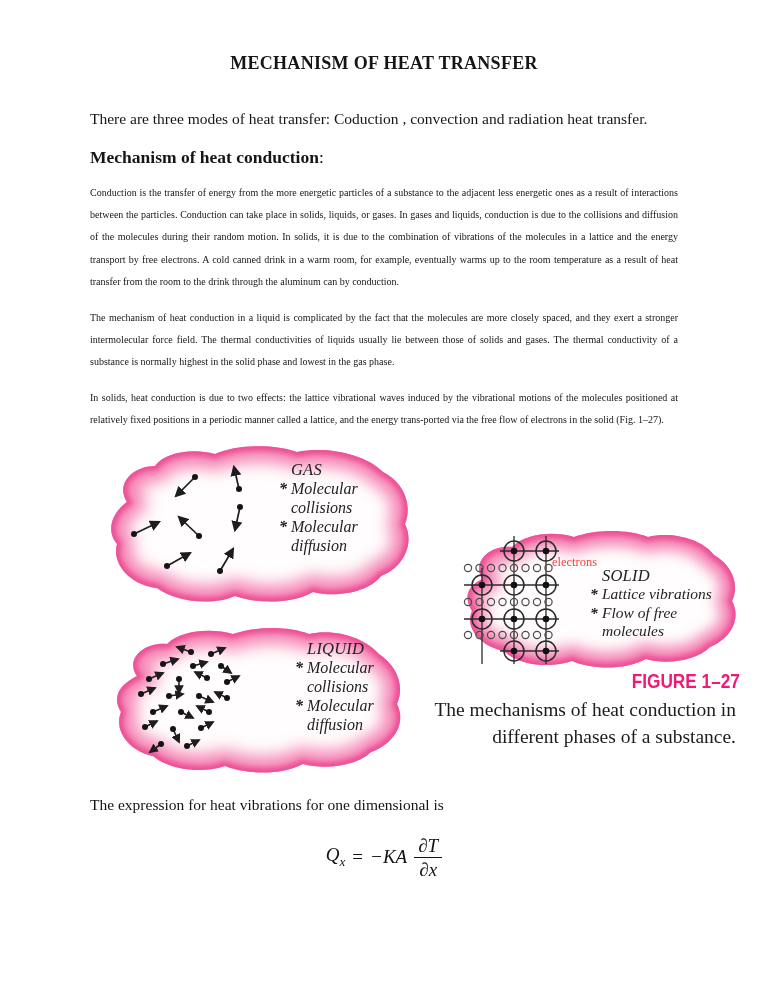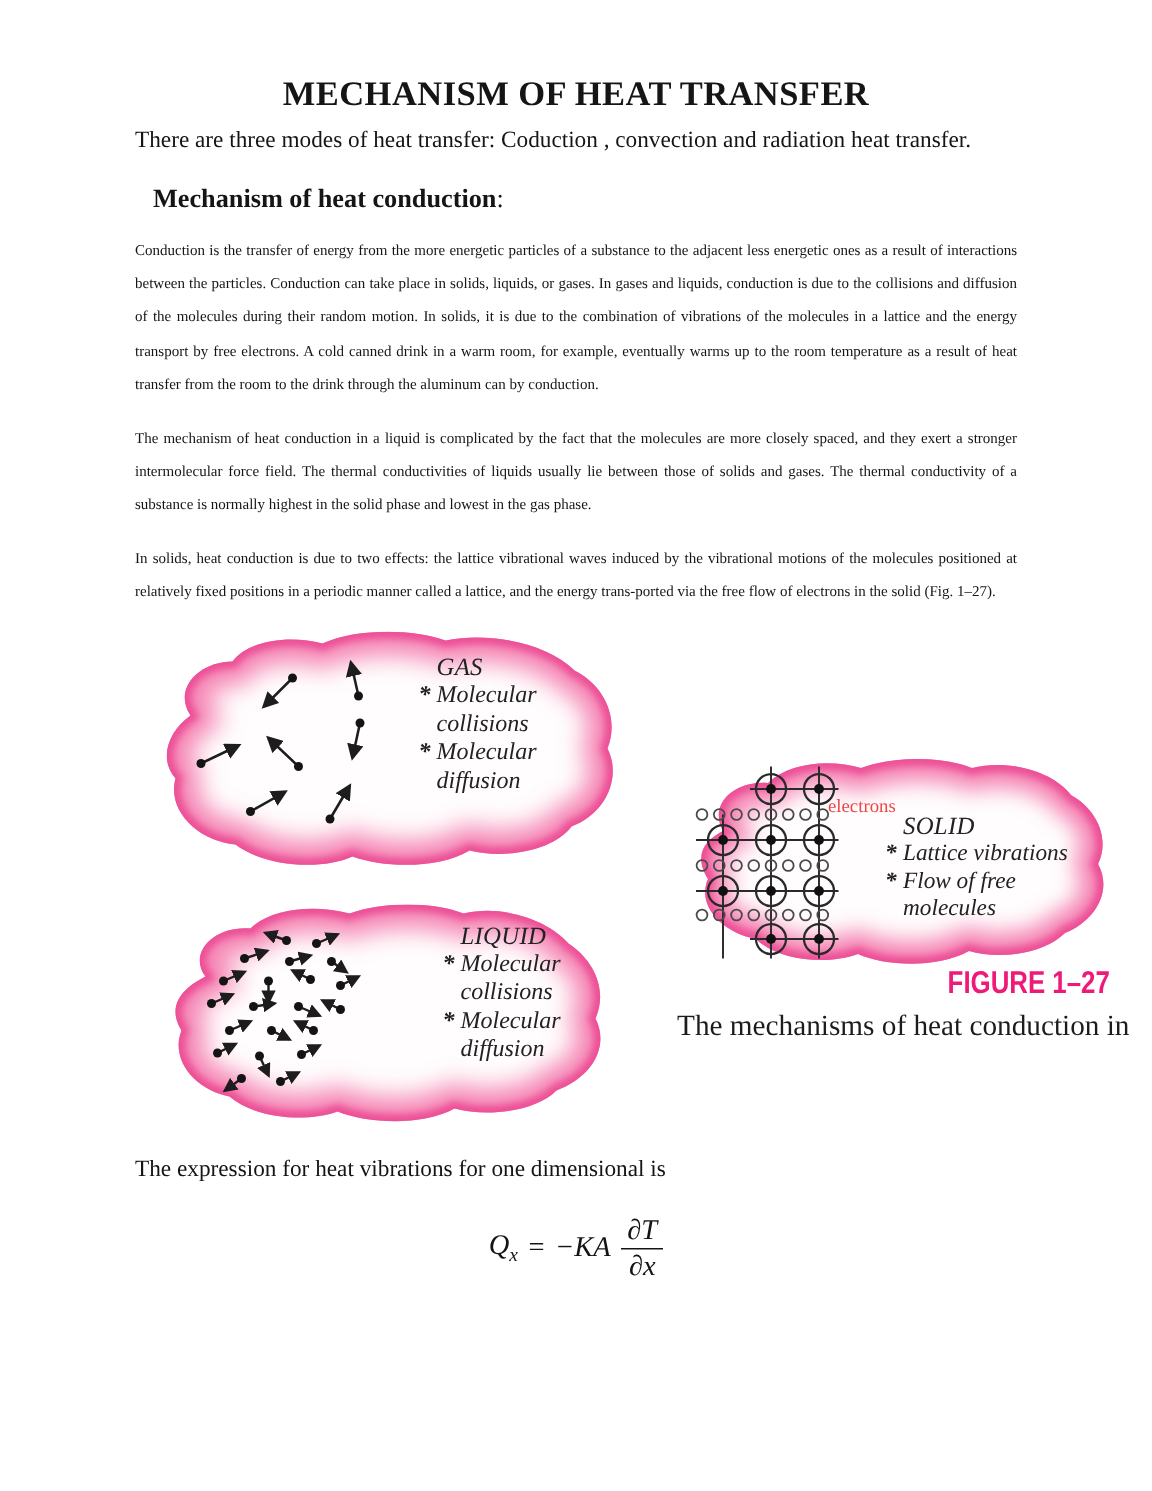--- a/index.html
+++ b/index.html
@@ -2,25 +2,25 @@
 <html style="--accent: #ed1a78; --blob-edge: #ec5096; --blob-mid: #f584b4;"><head>
 <meta charset="utf-8">
 <style>
   html,body{margin:0;padding:0;background:#ffffff;}
   .page{
     width:768px;height:994px;background:#fff;position:relative;overflow:hidden;
     font-family:"Liberation Serif",serif;color:#151515;
   }
   .content{padding:52px 90px 0 90px;}
   .doc-title{
-    text-align:center;font-size:23px;font-weight:bold;letter-spacing:.3px;line-height:22px;
-  }
-  .intro{margin-top:9px;font-size:15.5px;line-height:22px;}
+    text-align:center;font-size:18px;font-weight:bold;letter-spacing:.3px;line-height:22px;
+  }
+  .intro{margin-top:34px;font-size:15.5px;line-height:22px;}
   .section-heading{margin-top:15px;font-size:17.5px;line-height:23px;}
-  .section-heading .hd{font-weight:bold;margin-left:12px;}
+  .section-heading .hd{font-weight:bold;}
   .body-para{
     margin-top:13px;font-size:10px;line-height:22.4px;text-align:justify;
   }
   
   .figure-area{position:relative;height:346px;margin:6px -90px 0 -90px;}
   .blob{position:absolute;}
   .blob svg{display:block;width:100%;height:100%;}
   .blob-text{
     position:absolute;color:#222;font-size:16px;line-height:19px;font-style:italic;
   }
@@ -40,21 +40,21 @@
   .electrons-label{
     position:absolute;left:100px;top:29px;font-size:12.5px;color:#ef4444;line-height:13px;
   }
   .figure-label{
     position:absolute;right:28px;top:227px;
     font-family:"Liberation Sans",sans-serif;font-weight:bold;font-size:21px;
     color:var(--accent,#ed1a78);
     transform:scaleX(0.82);transform-origin:100% 50%;white-space:nowrap;
   }
   .figure-caption{
-    position:absolute;right:15px;top:254px;text-align:right;
+    position:absolute;right:32px;top:254px;text-align:right;
     font-size:19.5px;line-height:27px;color:#1c1c1c;
   }
   
   .expression-intro{margin-top:6px;font-size:15.5px;line-height:22px;}
   .equation{
     margin-top:4px;text-align:center;font-size:19px;font-style:italic;height:52px;
     display:flex;align-items:center;justify-content:center;gap:7px;color:#141414;
   }
   .equation sub{font-size:13px;}
   .frac{display:inline-flex;flex-direction:column;align-items:center;vertical-align:middle;line-height:21px;}
@@ -313,20 +313,21 @@
           <div class="bullet">
               <span class="mark">*</span>
               <span class="btxt">Flow of free molecules</span>
             </div>
         </div>
       </div>
 
       <div class="figure-label">FIGURE 1–27</div>
       <div class="figure-caption">
         <div>The mechanisms of heat conduction in</div>
+        <div>different phases of a substance.</div>
       </div>
     </div>
 
     <p class="expression-intro">The expression for heat vibrations for one dimensional is</p>
 
     <div class="equation">
       <span><span>Q</span><sub>x</sub></span>
       <span style="font-style:normal;">=</span>
       <span>−KA</span>
       <span class="frac">

